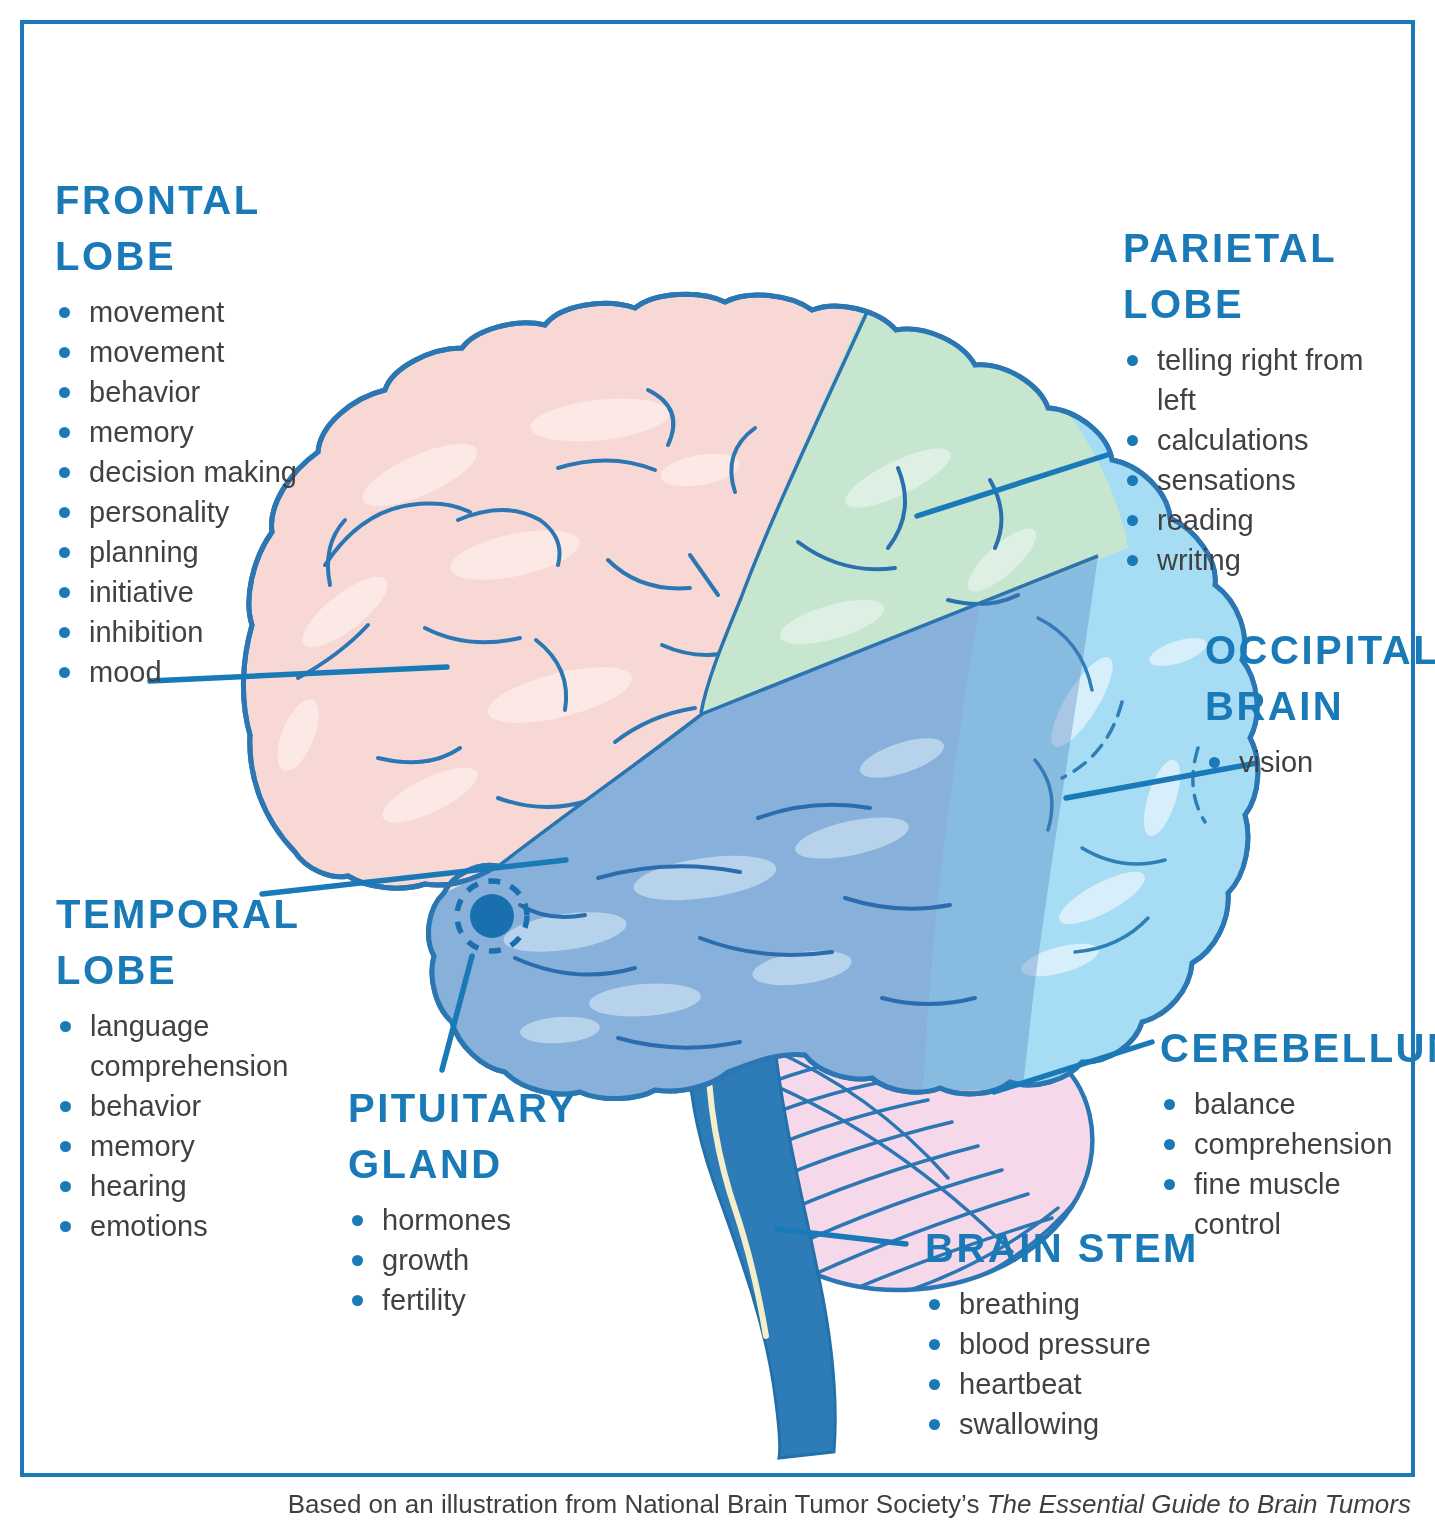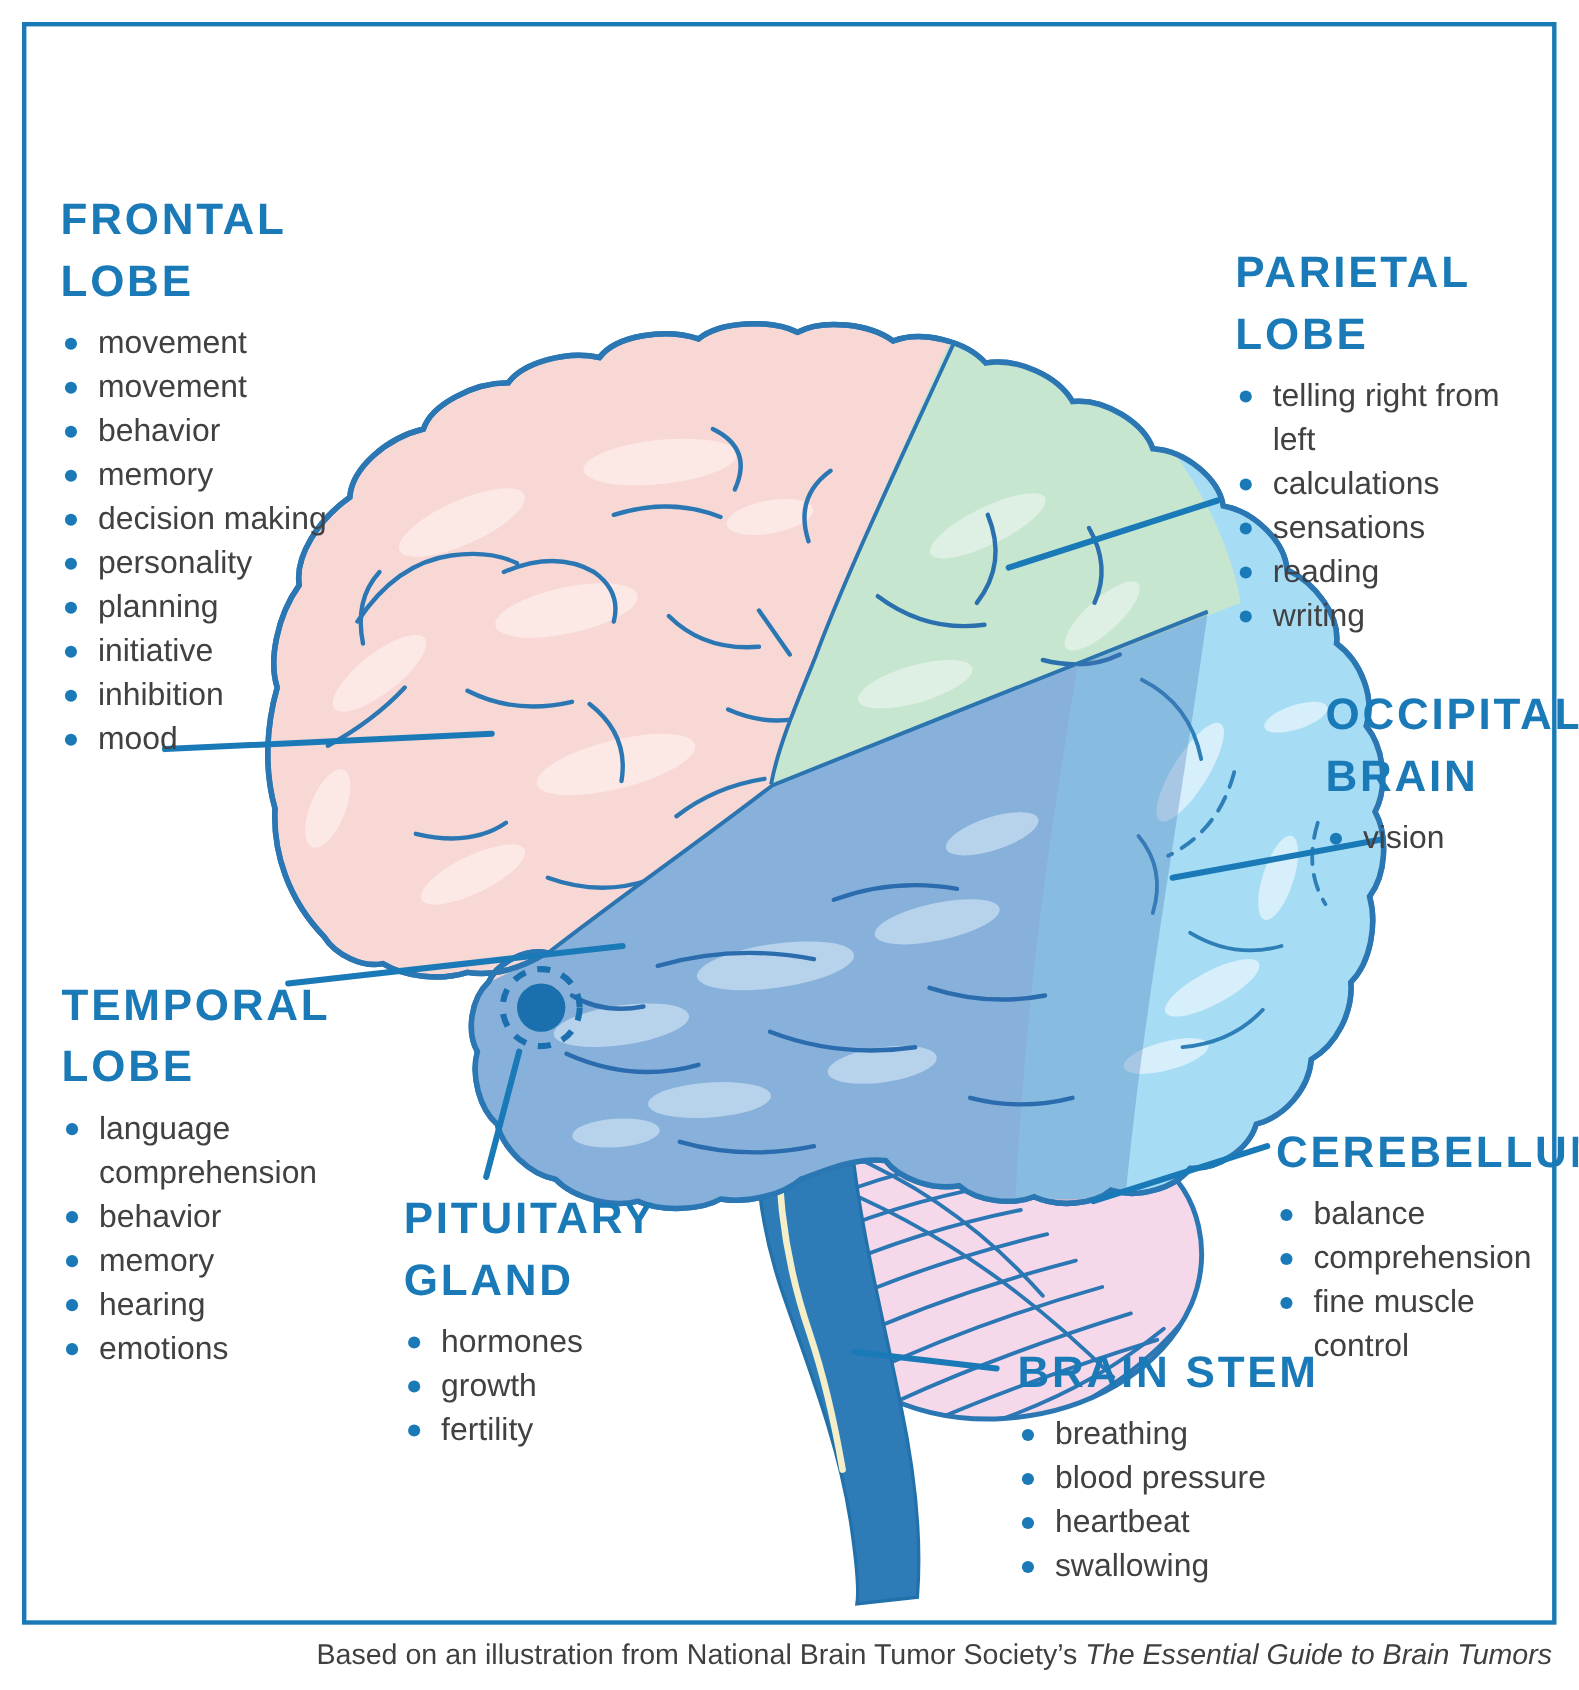--- a/index.html
+++ b/index.html
@@ -33,21 +33,21 @@
   }
   .section li::before{
     content:"";position:absolute;left:4px;top:15px;width:11px;height:11px;
     border-radius:50%;background:var(--blue);
   }
   #sec-frontal{left:55px;top:172px;width:290px;}
   #sec-parietal{left:1123px;top:220px;width:272px;}
   #sec-parietal ul{width:245px;}
   #sec-occipital{left:1205px;top:622px;width:215px;}
   #sec-temporal{left:56px;top:886px;width:250px;}
-  #sec-pituitary{left:367px;top:1080px;width:235px;}
+  #sec-pituitary{left:348px;top:1080px;width:235px;}
   #sec-cerebellum{left:1160px;top:1020px;width:252px;}
   #sec-brainstem{left:925px;top:1220px;width:275px;}
   .footer{
     position:absolute;top:1489px;right:24px;font-size:26px;color:#3f3f41;white-space:nowrap;
   }
   .footer .it{font-style:italic;}
 </style>
 </head>
 <body>
 

